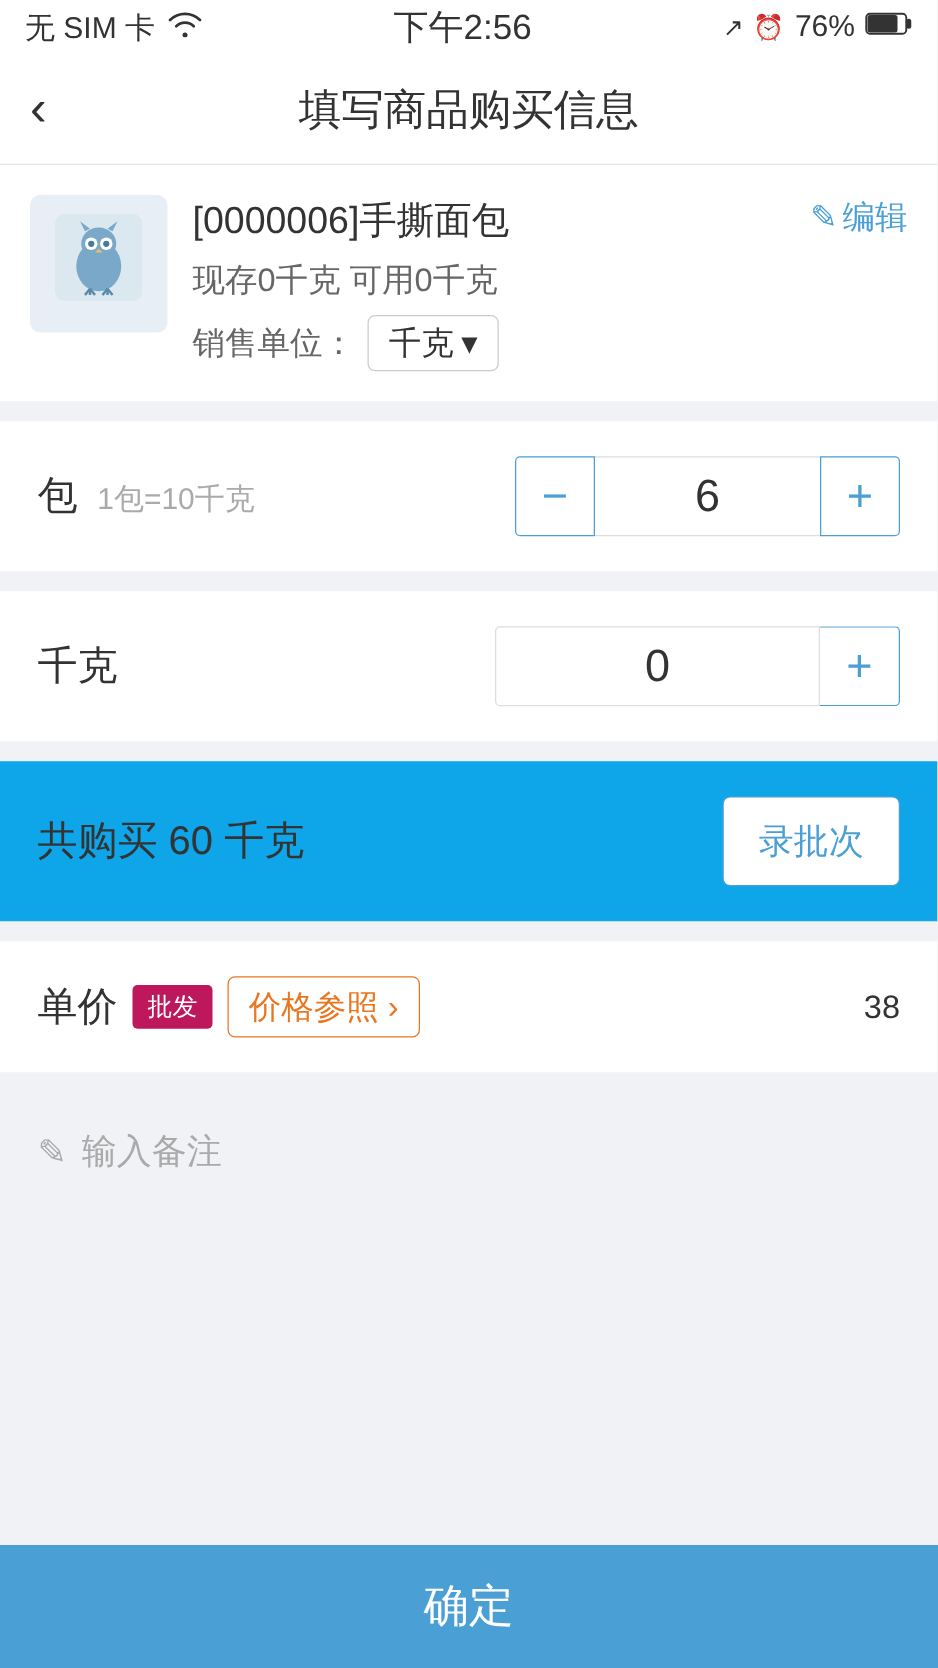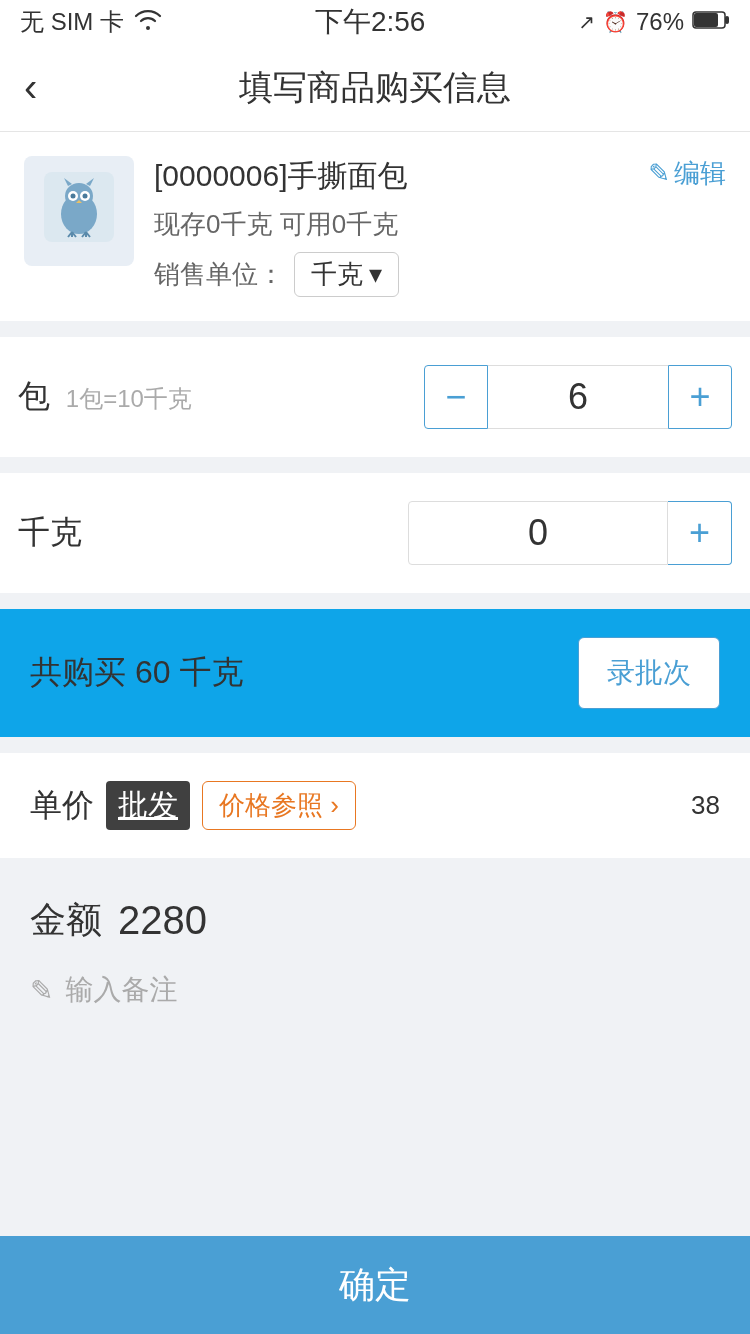--- a/index.html
+++ b/index.html
@@ -91,21 +91,21 @@
       align-items: center;
       gap: 4px;
       flex-shrink: 0;
     }
     
     .section {
       background: #fff;
       margin-bottom: 16px;
     }
     .section-row {
-      padding: 28px 18px;
+      padding: 28px 30px;
       display: flex;
       align-items: center;
       justify-content: space-between;
       border-bottom: 1px solid #f0f0f0;
     }
     .section-row:last-child { border-bottom: none; }
     .row-label { font-size: 32px; color: #333; }
     .row-sublabel { font-size: 24px; color: #aaa; margin-left: 8px; }
     .qty-control {
       display: flex;
@@ -191,26 +191,25 @@
       margin-bottom: 0;
     }
     .price-row {
       padding: 28px 30px;
       display: flex;
       align-items: center;
       justify-content: space-between;
     }
     .price-label { font-size: 32px; color: #333; display: flex; align-items: center; gap: 12px; }
     .price-tag {
-      background: #404040;
+      background: #be185d;
       color: #fff;
-      font-size: 30px;
+      font-size: 20px;
       padding: 4px 12px;
       border-radius: 4px;
-      text-decoration: underline;
     }
     .price-ref-btn {
       border: 1.5px solid #e87722;
       border-radius: 6px;
       padding: 6px 16px;
       font-size: 26px;
       color: #e87722;
       background: #fff;
       display: flex;
       align-items: center;
@@ -372,24 +371,20 @@
     <div class="price-label">
       <span>单价</span>
       <span class="price-tag">批发</span>
       <button class="price-ref-btn">价格参照 ›</button>
     </div>
     <span class="price-value">38</span>
   </div>
 </div>
 
 <div style="background:#f0f2f5; padding: 28px 30px 0 30px;">
-  <div class="amount-row">
-    <span class="amount-label">金额</span>
-    <span class="amount-value">2280</span>
-  </div>
   <div class="note-row">
     <span class="note-icon">✎</span>
     <span class="note-text">输入备注</span>
   </div>
 </div>
 
 <div class="bottom-spacer"></div>
 
 <div class="confirm-btn-wrap">
   <span class="confirm-btn-text">确定</span>

